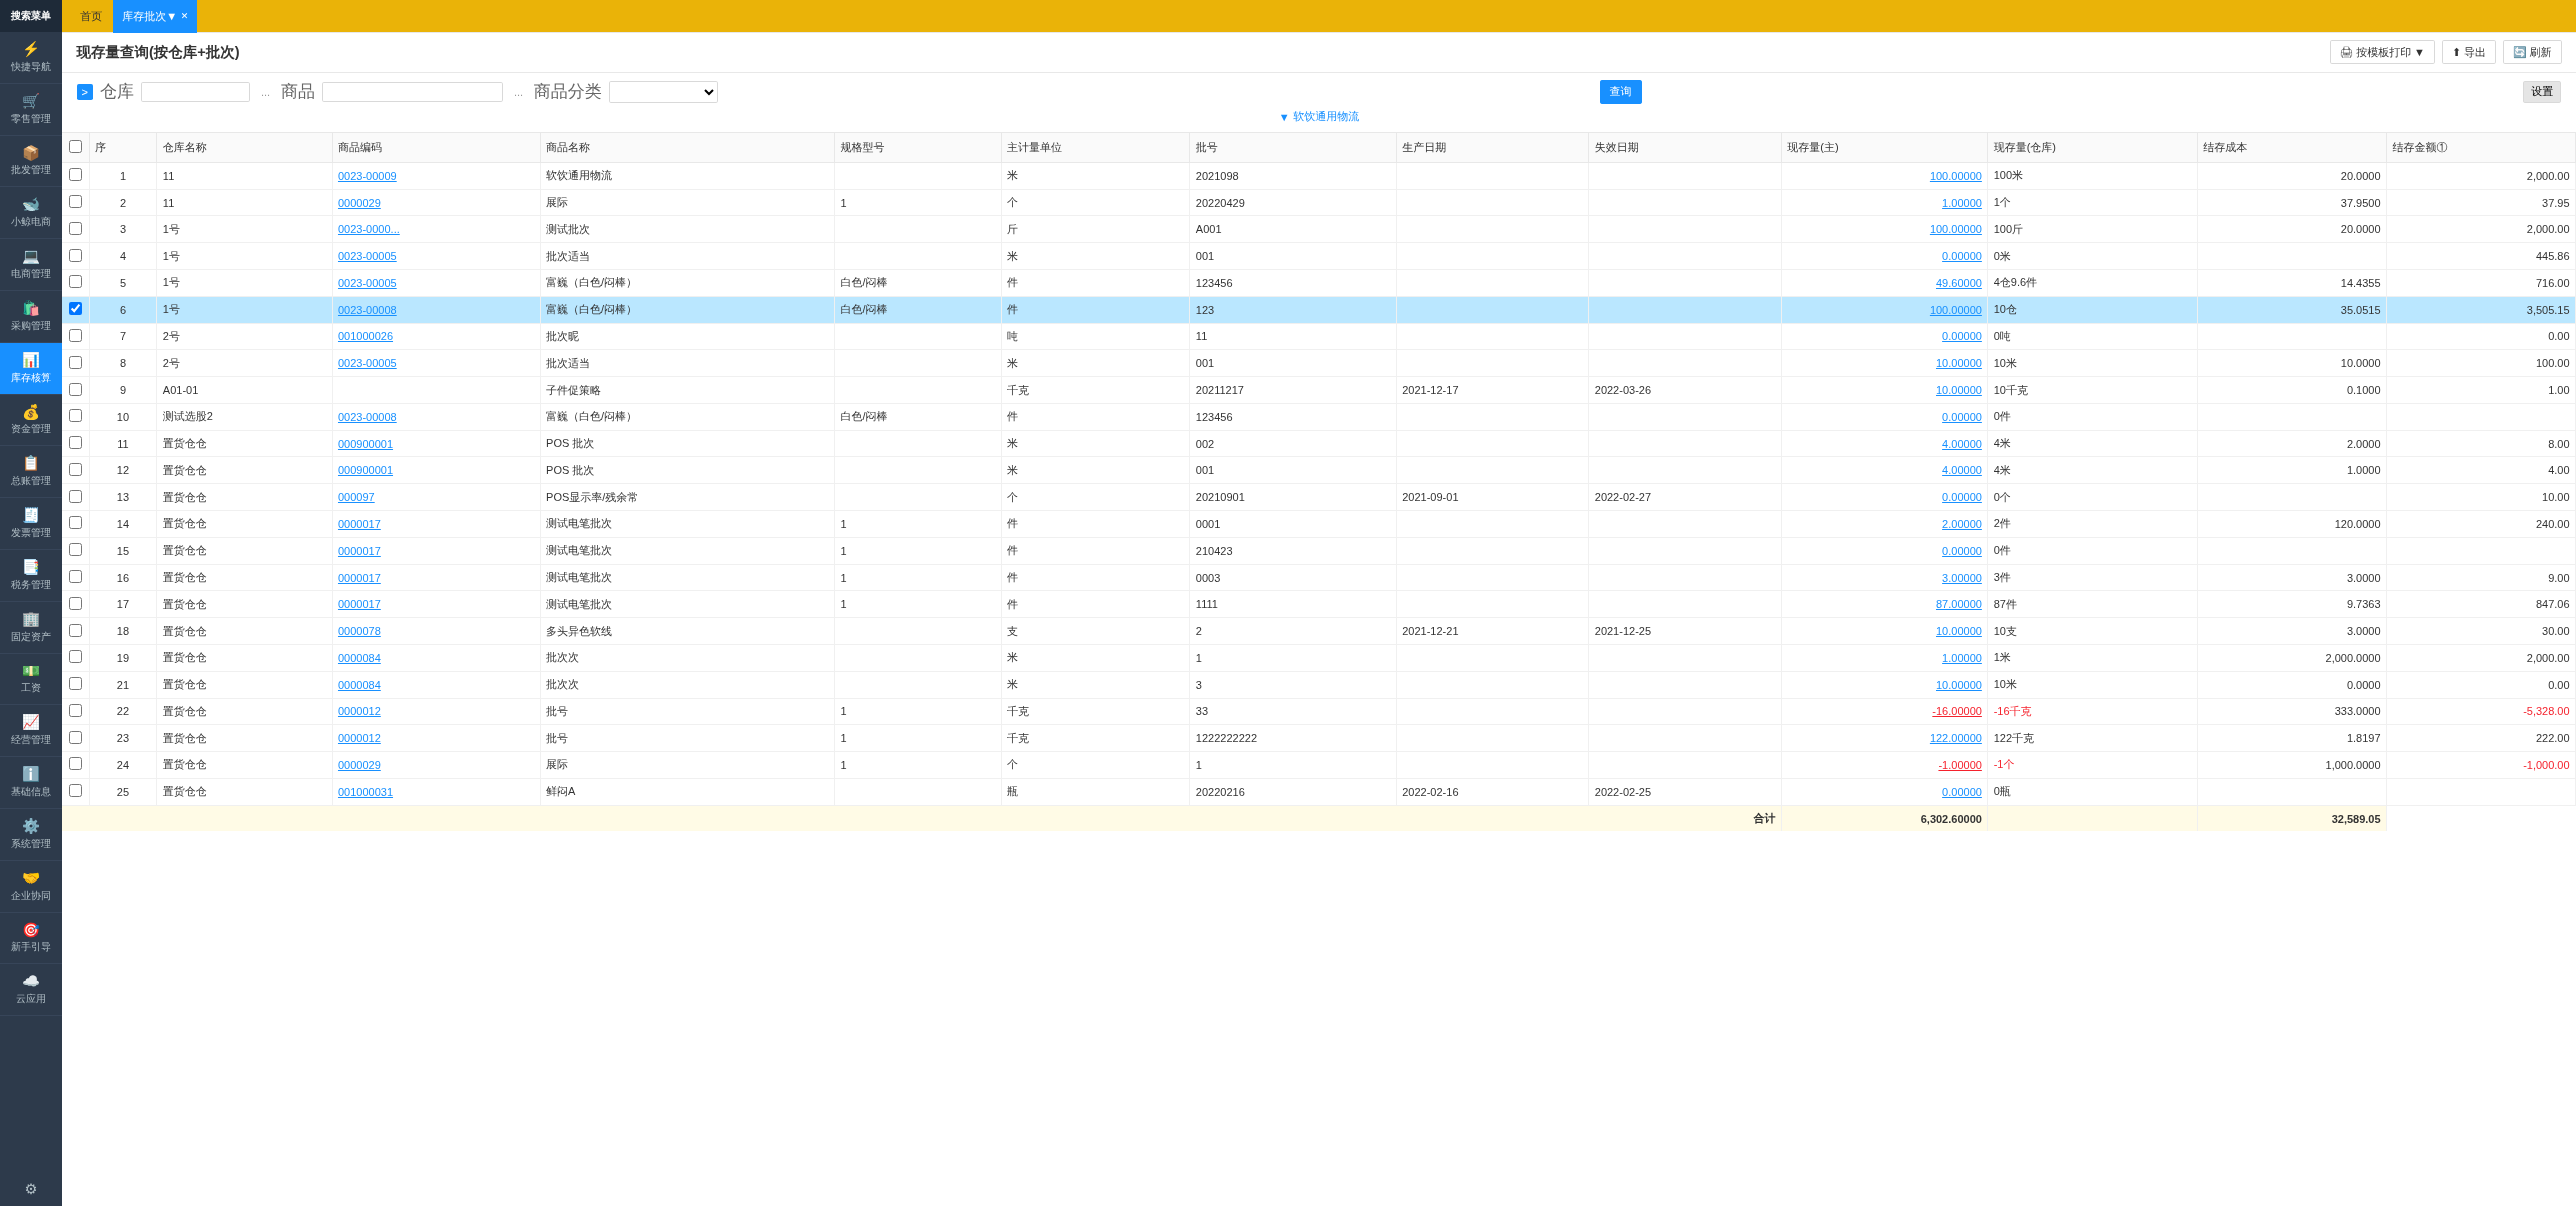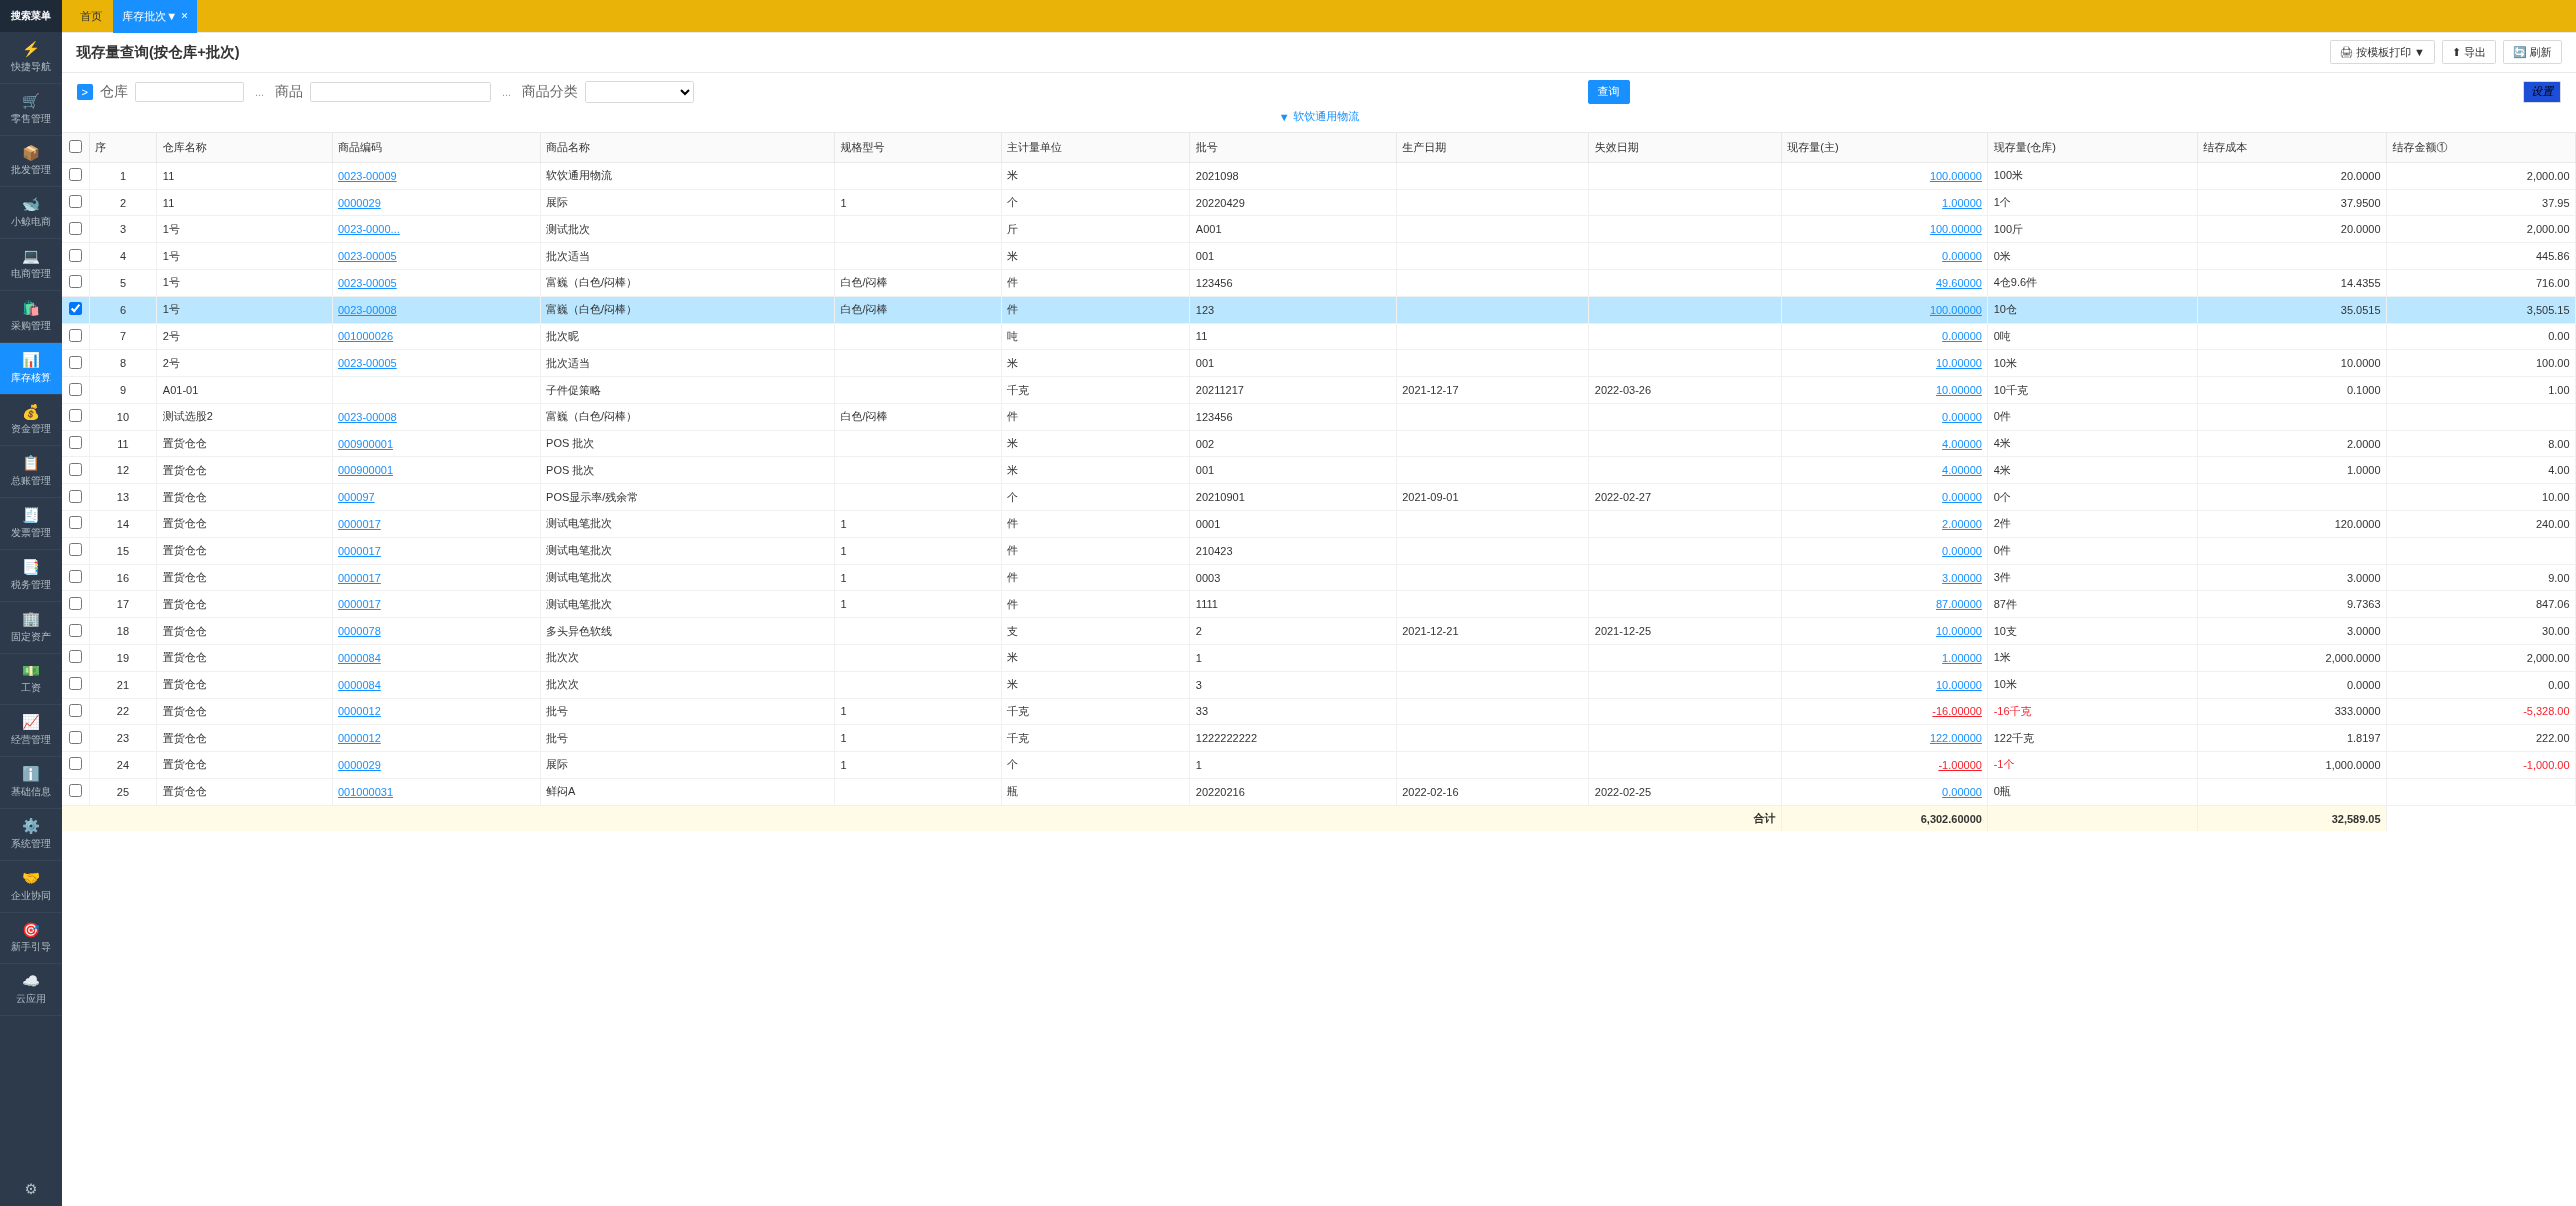--- a/index.html
+++ b/index.html
@@ -130,21 +130,21 @@
     .filter-expand {
       display: flex;
       align-items: center;
       justify-content: center;
       margin-top: 5.4px;
       color: #1890ff;
       cursor: pointer;
       font-size: 11px;
       gap: 3.6px;
     }
-    .filter-label { color: #666; white-space: nowrap; font-size: 14px; }
+    .filter-label { color: #666; white-space: nowrap; font-size: 17px; }
     .filter-input {
       border: 0.9px solid #d9d9d9;
       border-radius: 1.8px;
       padding: 2.7px 5.4px;
       font-size: 11px;
       width: 109px;
       outline: none;
     }
     .filter-ellipsis {
       color: #999;
@@ -170,25 +170,24 @@
       cursor: pointer;
       font-size: 11px;
       display: flex;
       align-items: center;
       justify-content: center;
     }
     .settings-btn {
       border: 0.9px solid #d9d9d9;
       padding: 2.7px 7.2px;
       font-size: 11px;
-      background: #1d4ed8;
+      background: #e5e5e5;
       cursor: pointer;
       border-radius: 1.8px;
       margin-left: auto;
-      font-style: italic;
     }
 
     
     .table-area {
       flex: 1;
       overflow: auto;
       background: #fff;
       margin: 0;
     }
     table {

